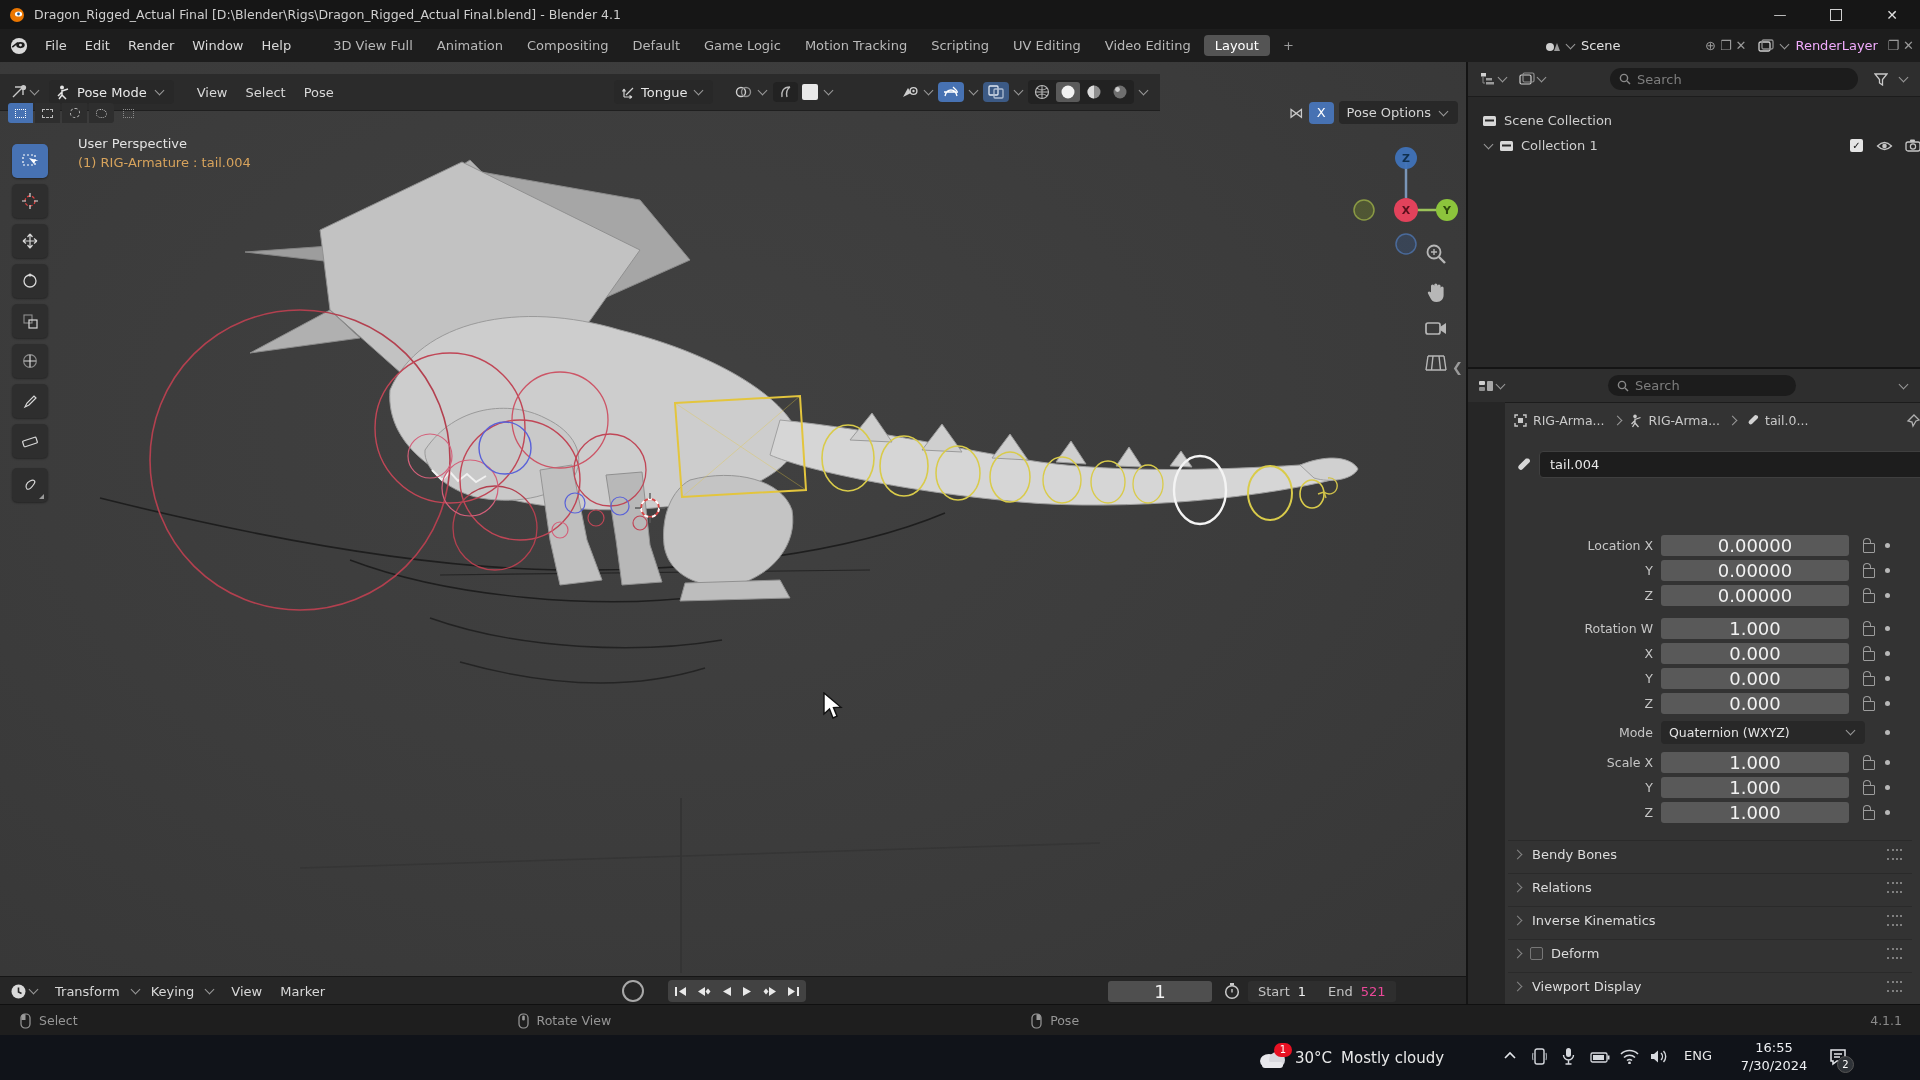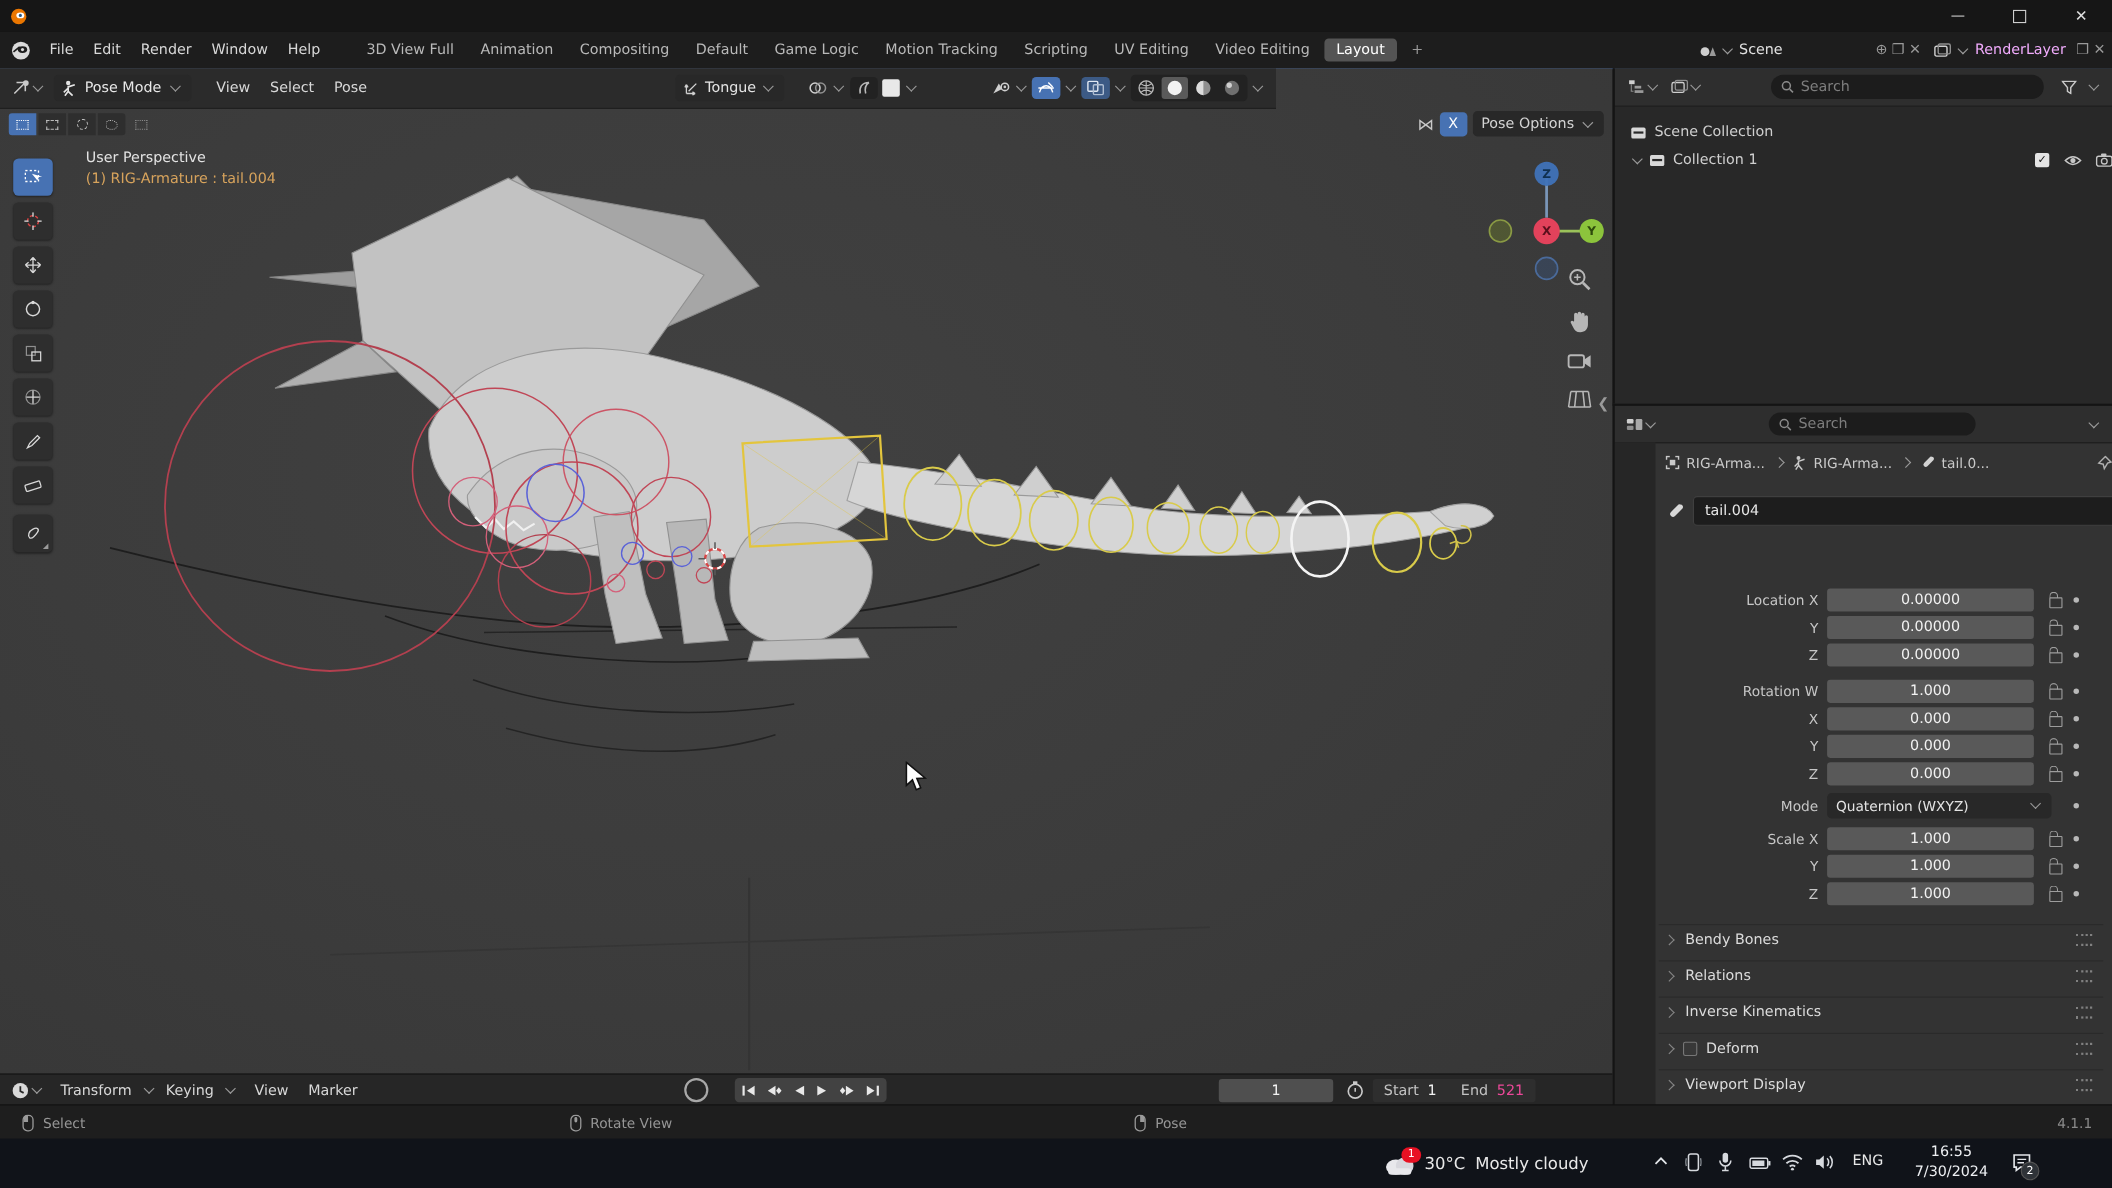--- a/index.html
+++ b/index.html
@@ -8,21 +8,21 @@
     background:#1d1d1d;-webkit-font-smoothing:antialiased;}
   .abs{position:absolute;}
   .flex{display:flex;align-items:center;}
   .chev{display:inline-block;width:6px;height:6px;border-right:1.4px solid #9a9a9a;border-bottom:1.4px solid #9a9a9a;transform:rotate(45deg);margin:0 3px 3px 3px;}
   .chev-r{transform:rotate(-45deg);margin:0 3px;}
   .pill{background:#282828;border-radius:4px;display:flex;align-items:center;padding:0 8px;height:24px;}
   .menu-item{padding:0 9px;color:#d8d8d8;}
   .tab{padding:3px 11px;border-radius:4px;color:#b9b9b9;}
   .tab.active{background:#545454;color:#ffffff;}
   .grip{width:15px;height:7px;border-top:2px dotted #808080;border-bottom:2px dotted #808080;}
-  .field{background:#595959;border-radius:3px;color:#f2f2f2;text-align:center;font-size:13px;height:21px;line-height:21px;}
+  .field{background:#595959;border-radius:3px;color:#f2f2f2;text-align:center;font-size:18px;height:21px;line-height:21px;}
   .plabel{color:#c6c6c6;font-size:12.5px;text-align:right;}
   .lockic{position:relative;width:10px;height:8px;border:1.3px solid #9d9d9d;border-radius:1px;margin-top:5px;}
   .lockic:before{content:"";position:absolute;left:-1px;top:-6px;width:6px;height:5px;border:1.3px solid #9d9d9d;border-bottom:none;border-radius:4px 4px 0 0;}
   .animdot{width:5px;height:5px;border-radius:50%;background:#b8b8b8;}
   .sechdr{color:#dcdcdc;font-size:13px;}
   .olrow{position:absolute;left:1467px;width:453px;height:25px;display:flex;align-items:center;color:#cfcfcf;font-size:13px;}
   .olrow .spacer{flex:1;}
   .dimmed{color:#787878;}
   .cb{width:13px;height:13px;border-radius:2px;background:#e4e4e4;color:#111;font-size:10px;line-height:13px;text-align:center;font-weight:bold;}
   .cb.un{background:#383838;border:1px solid #777;width:11px;height:11px;}
@@ -38,20 +38,21 @@
 <div id="screen">
 
   <div class="abs flex" style="left:0;top:0;width:1920px;height:29px;background:#161616;">
     <span style="margin-left:9px;">
       <svg width="16" height="16" viewBox="0 0 16 16">
           <circle cx="8" cy="8" r="7" fill="#ea7600"></circle>
           <ellipse cx="9.5" cy="7" rx="3.6" ry="2.6" fill="#fff"></ellipse>
           <circle cx="9.5" cy="7" r="1.4" fill="#265787"></circle>
         </svg>
     </span>
+    <span style="margin-left:9px;font-size:12.5px;color:#cfcfcf;">Dragon_Rigged_Actual Final [D:\Blender\Rigs\Dragon_Rigged_Actual Final.blend] - Blender 4.1</span>
     <div class="abs flex" style="right:0;top:0;height:29px;">
       <div style="width:56px;text-align:center;color:#cfcfcf;">—</div>
       <div style="width:56px;display:flex;justify-content:center;">
           <span style="width:10px;height:10px;border:1.3px solid #cfcfcf;"></span>
         </div>
       <div style="width:56px;text-align:center;color:#dedede;font-size:14px;">✕</div>
     </div>
   </div>
 
   <div class="abs flex" style="left:0;top:29px;width:1920px;height:33px;background:#1d1d1d;border-bottom:1px solid #3b82f6;">
@@ -102,21 +103,21 @@
         </span>
       <span class="chev"></span>
       <span style="color:#f0abfc;min-width:88px;">RenderLayer</span>
       <span style="color:#9a9a9a;">❐</span>
       <span style="color:#9a9a9a;">✕</span>
     </div>
   </div>
 
   <div class="abs" style="left:0;top:62px;width:1466px;height:914px;background:radial-gradient(ellipse at 45% 40%, #414141 0%, #3c3c3c 55%, #373737 100%);overflow:hidden;">
 
-    <div class="abs flex" style="left:0;top:0;width:1160px;height:36px;background:#2b2b2b;border-bottom:1px solid #1f1f1f;">
+    <div class="abs flex" style="left:0;top:12px;width:1160px;height:36px;background:#2b2b2b;border-bottom:1px solid #1f1f1f;">
       <span style="margin-left:10px;">
           <svg width="18" height="16" viewBox="0 0 18 16">
             <path d="M3 13 L13 3 M5 3h8v8" stroke="#c9c9c9" stroke-width="1.4" fill="none"></path>
             <circle cx="13.5" cy="3.5" r="2.6" fill="#c9c9c9"></circle>
           </svg>
         </span>
       <span class="chev"></span>
       <div class="pill" style="margin-left:8px;gap:6px;">
         <svg width="14" height="15" viewBox="0 0 14 15">
             <circle cx="5" cy="2.5" r="2" fill="#e4e4e4"></circle>

